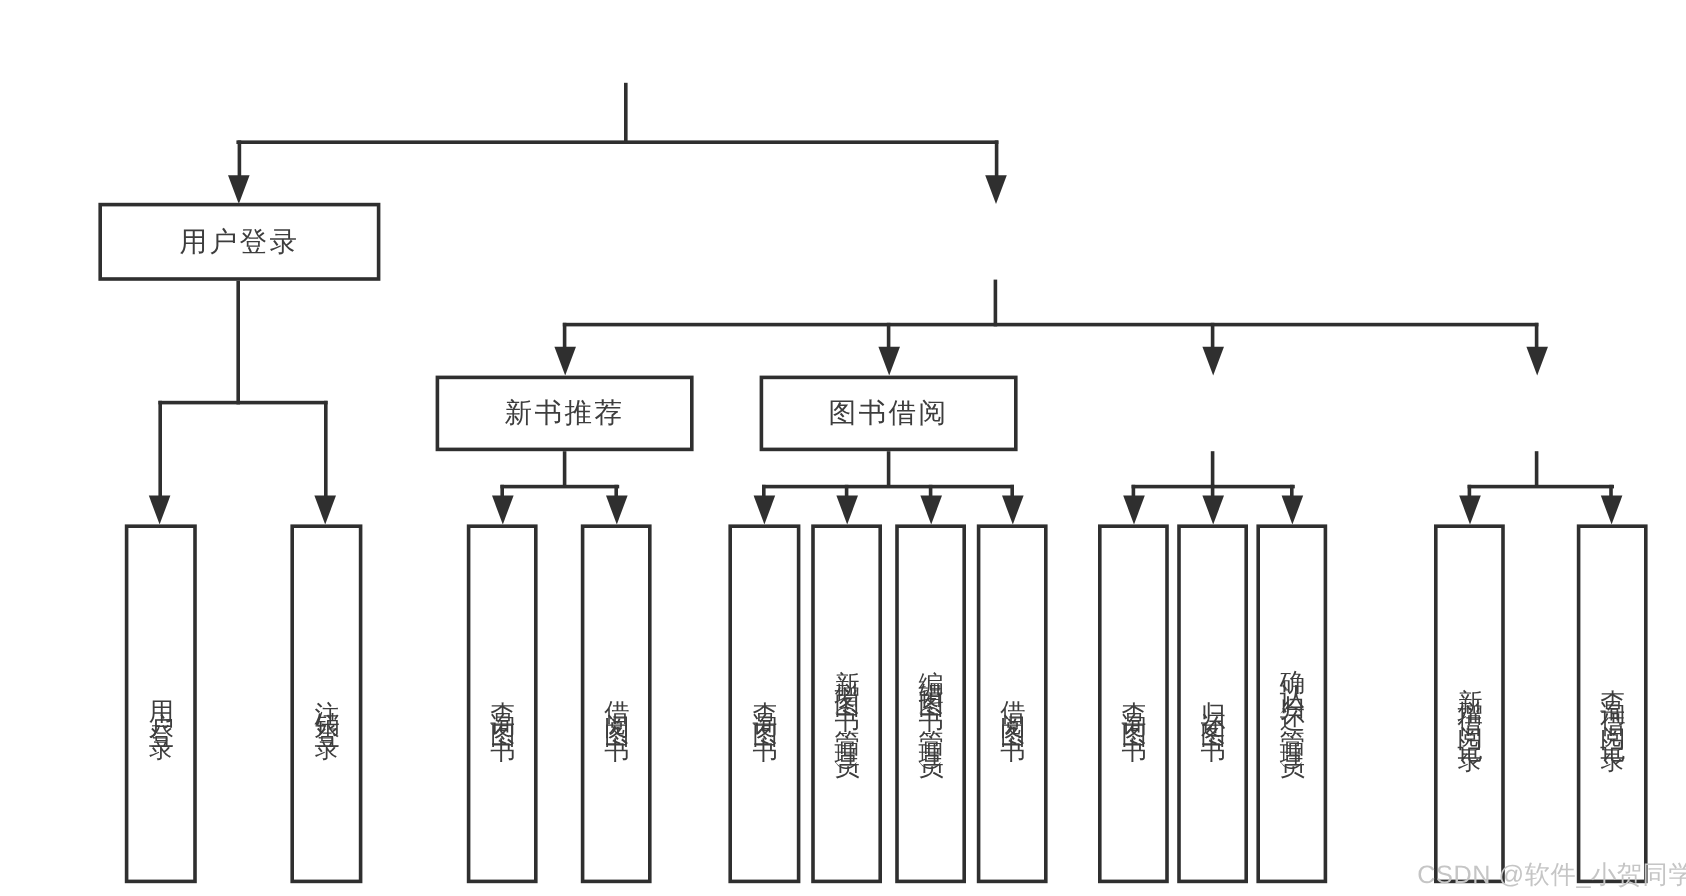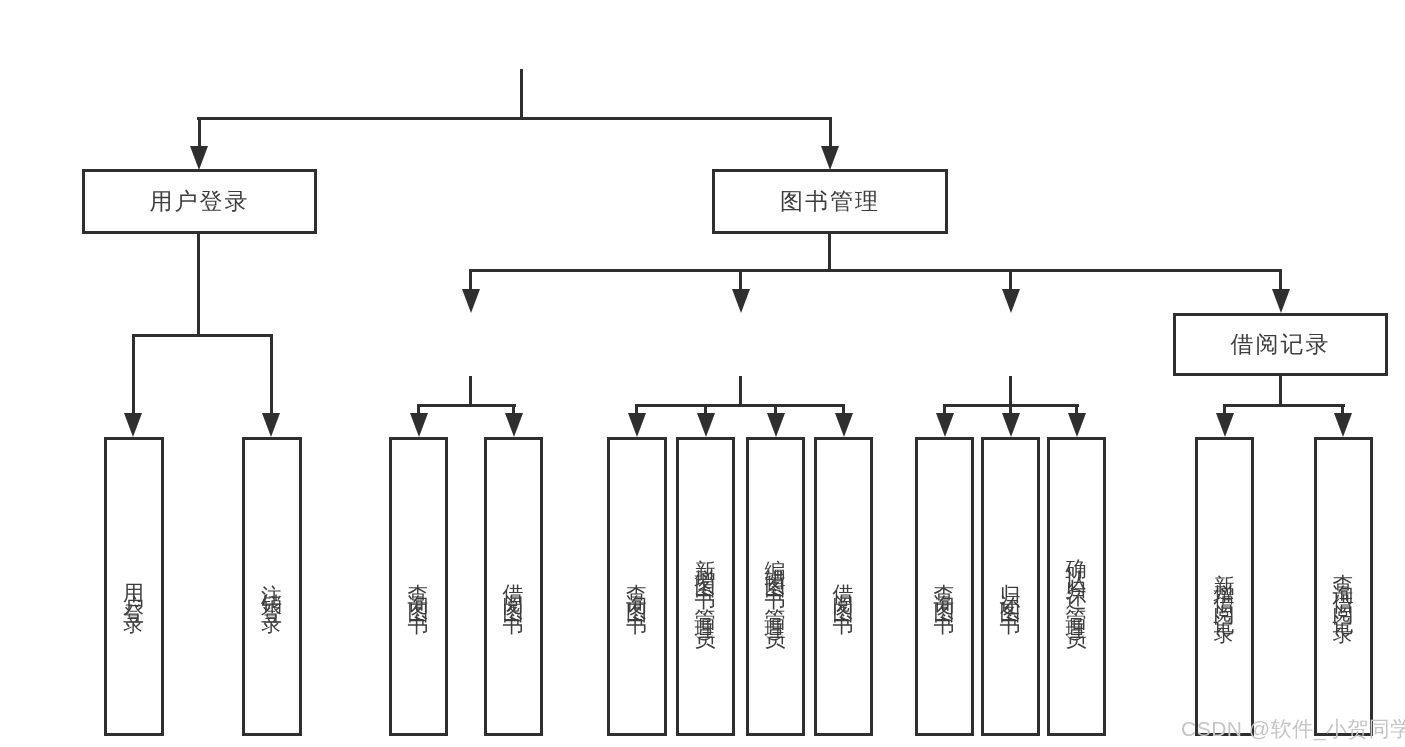--- a/index.html
+++ b/index.html
@@ -60,41 +60,41 @@
 
 
   <div class="line" style="left:520px;top:69px;width:3px;height:51px"></div>
   <div class="line" style="left:197px;top:117px;width:635px;height:3px"></div>
   <div class="line" style="left:198px;top:117px;width:3px;height:31px"></div>
   <div class="arrow" style="left:190px;top:146px"></div>
   <div class="line" style="left:829px;top:117px;width:3px;height:31px"></div>
   <div class="arrow" style="left:821px;top:146px"></div>
 
   <div class="node" style="left:82px;top:169px;width:235px;height:65px">用户登录</div>
-  <div class="node" style="left:712px;top:169px;width:236px;height:65px">图书管理</div>
 
   <div class="line" style="left:197px;top:234px;width:3px;height:103px"></div>
   <div class="line" style="left:132px;top:334px;width:141px;height:3px"></div>
   <div class="line" style="left:132px;top:334px;width:3px;height:82px"></div>
   <div class="line" style="left:270px;top:334px;width:3px;height:82px"></div>
   <div class="arrow" style="left:124px;top:413px"></div>
   <div class="arrow" style="left:262px;top:413px"></div>
 
   <div class="line" style="left:828px;top:233px;width:3px;height:39px"></div>
   <div class="line" style="left:469px;top:269px;width:813px;height:3px"></div>
   <div class="line" style="left:469px;top:269px;width:3px;height:22px"></div>
   <div class="line" style="left:739px;top:269px;width:3px;height:22px"></div>
   <div class="line" style="left:1009px;top:269px;width:3px;height:22px"></div>
   <div class="line" style="left:1279px;top:269px;width:3px;height:22px"></div>
   <div class="arrow" style="left:462px;top:289px"></div>
   <div class="arrow" style="left:732px;top:289px"></div>
   <div class="arrow" style="left:1002px;top:289px"></div>
   <div class="arrow" style="left:1272px;top:289px"></div>
 
-  <div class="node" style="left:1173px;top:313px;width:215px;height:63px">借阅记录</div>
+  <div class="node" style="left:363px;top:313px;width:215px;height:63px">新书推荐</div>
+  <div class="node" style="left:633px;top:313px;width:215px;height:63px">图书借阅</div>
 
   <div class="line" style="left:469px;top:376px;width:3px;height:30px"></div>
   <div class="line" style="left:417px;top:404px;width:99px;height:3px"></div>
   <div class="line" style="left:417px;top:404px;width:3px;height:12px"></div>
   <div class="line" style="left:512px;top:404px;width:3px;height:12px"></div>
   <div class="arrow" style="left:410px;top:413px"></div>
   <div class="arrow" style="left:505px;top:413px"></div>
 
   <div class="line" style="left:739px;top:376px;width:3px;height:30px"></div>
   <div class="line" style="left:635px;top:404px;width:210px;height:3px"></div>

